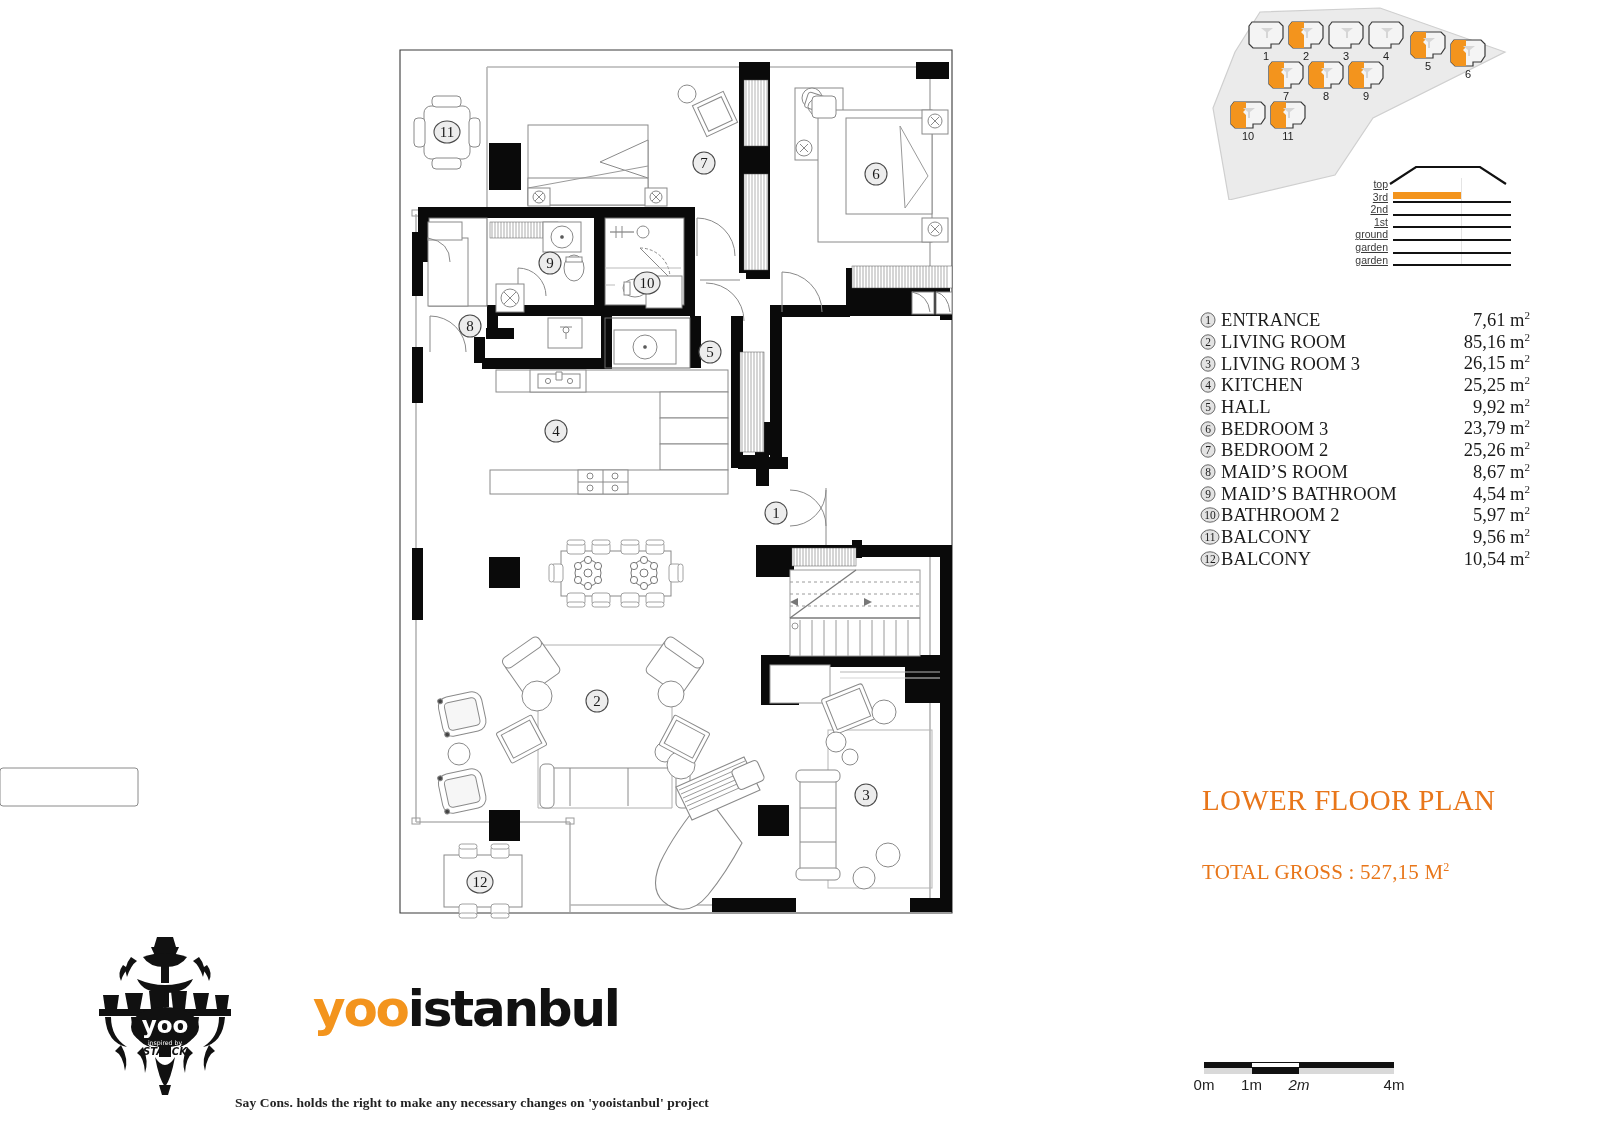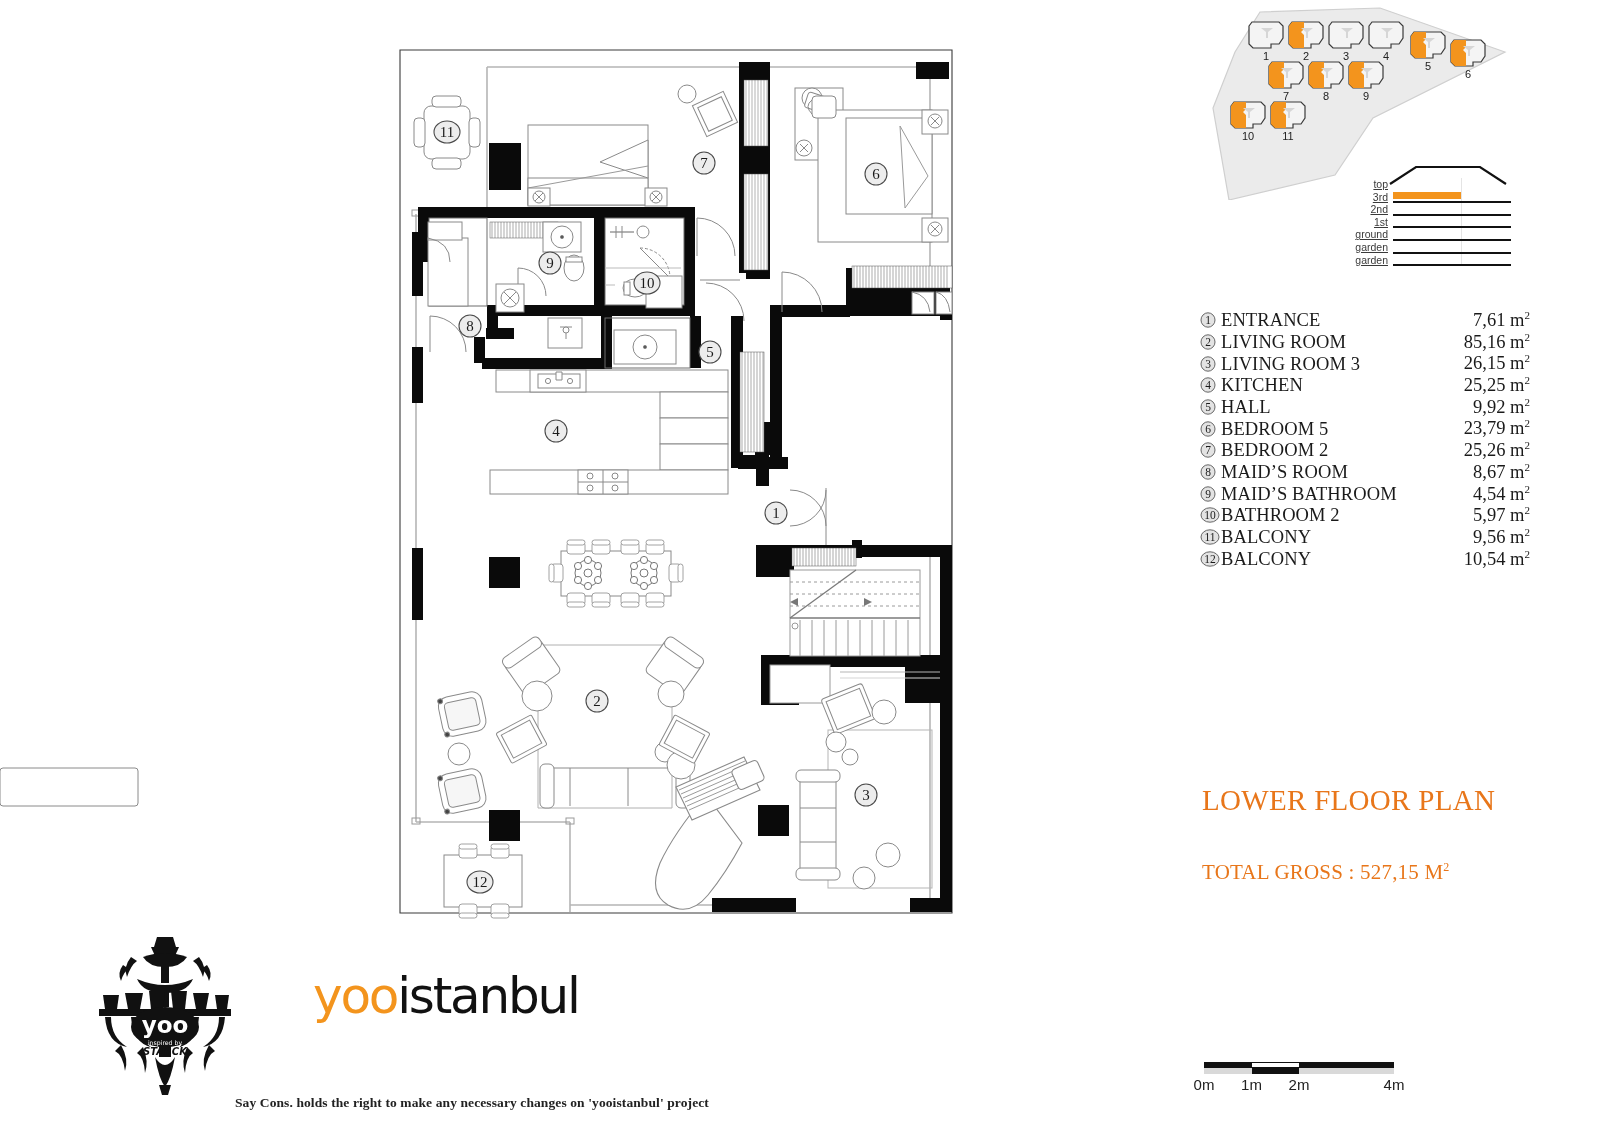--- a/index.html
+++ b/index.html
@@ -46,22 +46,22 @@
   .sb-bot{position:absolute;left:0;top:6px;height:6px;width:100%;}
   .sb-seg{position:absolute;top:0;height:100%;}
   .sb-labels{position:relative;width:190px;height:14px;margin-top:2px;}
   .sb-labels span{position:absolute;font-family:"Liberation Sans",sans-serif;
       font-size:15px;color:#222;transform:translateX(-50%);}
 
   
   #logo-wrap{position:absolute;left:85px;top:955px;width:620px;height:140px;}
   #chandelier{position:absolute;left:0px;top:-20px;width:160px;height:160px;}
   #wordmark{position:absolute;left:228px;top:18px;}
-  #wordmark .l1{font-family:"DejaVu Sans",sans-serif;font-weight:normal;font-size:50px;
-      line-height:46px;letter-spacing:-2.2px;}
+  #wordmark .l1{font-family:"DejaVu Sans",sans-serif;font-weight:bold;font-size:50px;
+      line-height:46px;letter-spacing:-2.2px;margin-top:13px;}
   #wordmark .l1 .yoo{color:#F3941D;}
   #wordmark .l1 .ist{color:#111;}
   #wordmark .l2{position:relative;margin-top:1px;height:46px;}
   #wordmark .partner{position:absolute;left:46px;top:6px;font-family:"DejaVu Sans",sans-serif;
       font-size:12.5px;letter-spacing:4.0px;color:#111;}
   #wordmark .say{position:absolute;left:236px;top:-12px;font-family:"DejaVu Sans",sans-serif;
       font-weight:bold;font-style:italic;font-size:52px;letter-spacing:-2px;color:#111;}
   #disclaimer{position:absolute;left:235px;top:1095px;font-size:13.5px;color:#222;
       font-weight:bold;letter-spacing:.1px;}
 </style>
@@ -693,21 +693,21 @@
       <div class="lg-name">HALL</div>
       <div class="lg-area">9,92 m<span class="sup">2</span></div>
     </div>
     <div class="lg-row">
       <div class="lg-num">
         <svg width="16" height="16" viewBox="0 0 16 16">
           <ellipse cx="8" cy="8" rx="7" ry="7.2" fill="#e3e3e3" stroke="#666" stroke-width="1"></ellipse>
           <text x="8" y="12.4" text-anchor="middle" font-family="Liberation Serif, serif" font-size="11.5" fill="#1a1a1a">6</text>
         </svg>
       </div>
-      <div class="lg-name">BEDROOM 5</div>
+      <div class="lg-name">BEDROOM 3</div>
       <div class="lg-area">23,79 m<span class="sup">2</span></div>
     </div>
     <div class="lg-row">
       <div class="lg-num">
         <svg width="16" height="16" viewBox="0 0 16 16">
           <ellipse cx="8" cy="8" rx="7" ry="7.2" fill="#e3e3e3" stroke="#666" stroke-width="1"></ellipse>
           <text x="8" y="12.4" text-anchor="middle" font-family="Liberation Serif, serif" font-size="11.5" fill="#1a1a1a">7</text>
         </svg>
       </div>
       <div class="lg-name">BEDROOM 2</div>
@@ -783,21 +783,21 @@
     </div>
     <div class="sb-bot">
       <div class="sb-seg" style="left:0;width:25%;background:#d9d9d9;"></div>
       <div class="sb-seg" style="left:25%;width:25%;background:#111;"></div>
       <div class="sb-seg" style="left:50%;width:50%;background:#d9d9d9;"></div>
     </div>
   </div>
   <div class="sb-labels" id="sb-labels">
       <span style="left: 0%;">0m</span>
       <span style="left: 25%;">1m</span>
-      <span style="left: 50%;">2m</span>
+      <span style="left: 50%; font-style: italic;">2m</span>
       <span style="left: 100%;">4m</span>
     </div>
 </div>
 
 <div id="logo-wrap">
 
   <svg id="chandelier" viewBox="0 0 160 160">
     <g fill="#111">
 
       <path d="M72,2 h16 l3,10 h-22 Z"></path>

